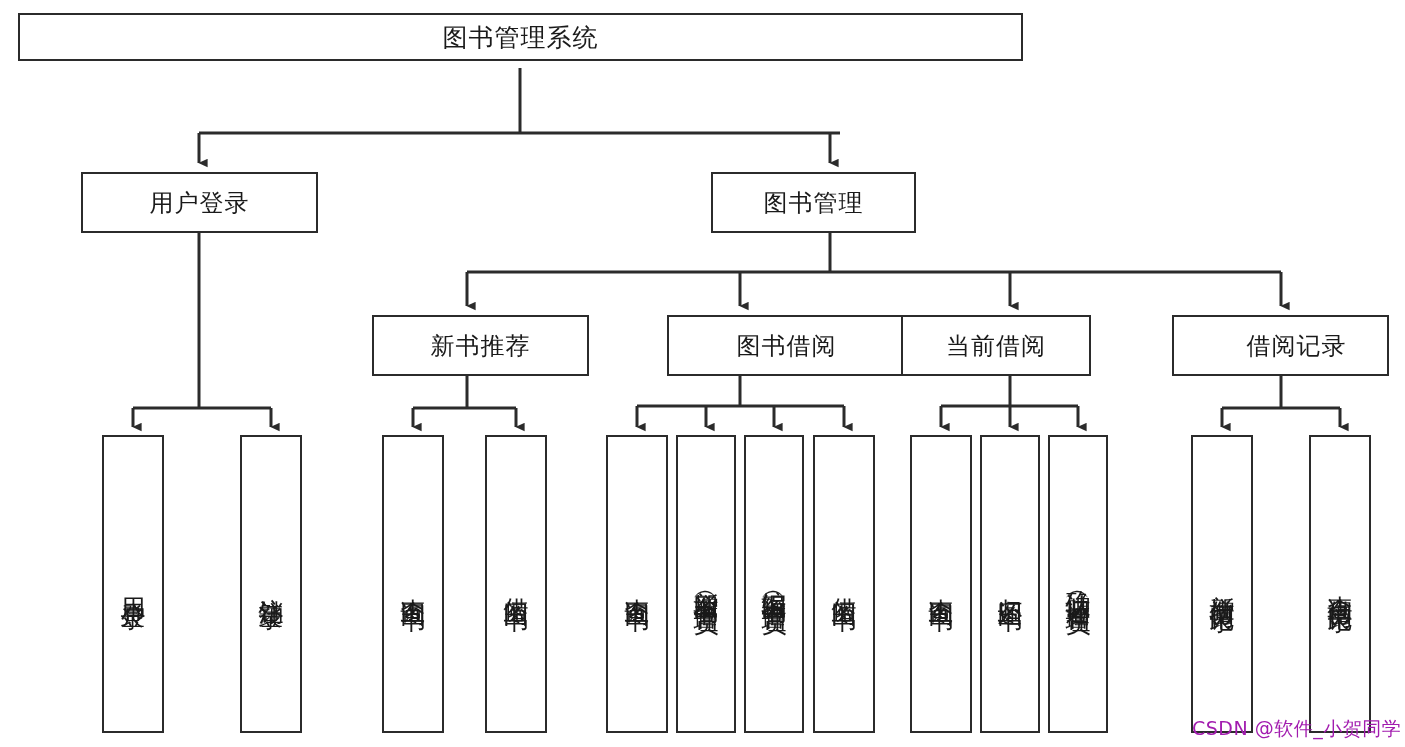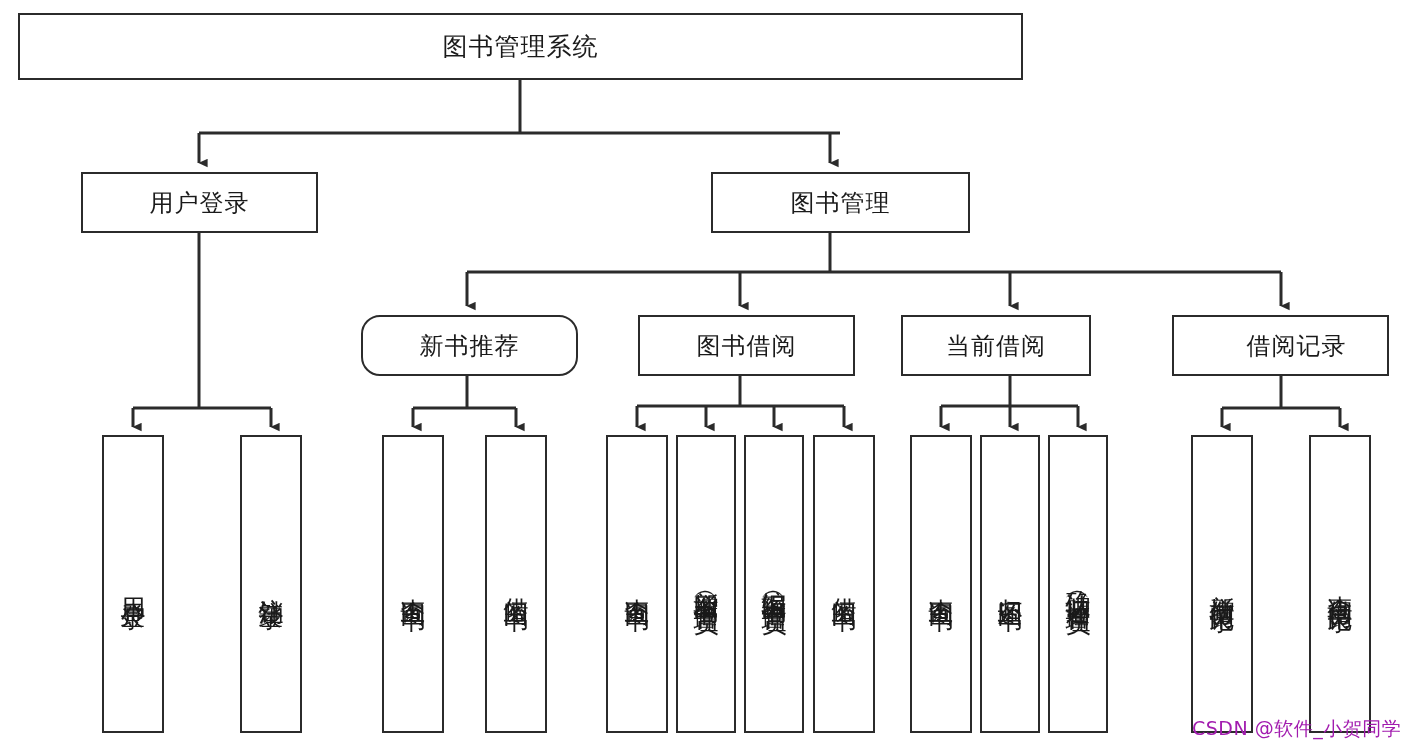--- a/index.html
+++ b/index.html
@@ -119,35 +119,35 @@
       <path d="M1010,406 L1010,427" marker-end="url(#arw)"></path>
       <path d="M1078,406 L1078,427" marker-end="url(#arw)"></path>
 
       <path d="M1281,376 L1281,408"></path>
       <path d="M1222,408 L1340,408"></path>
       <path d="M1222,408 L1222,427" marker-end="url(#arw)"></path>
       <path d="M1340,408 L1340,427" marker-end="url(#arw)"></path>
     </g>
   </svg>
 
-  <div class="node horiz root" style="left:18px; top:13px; width:1005px; height:67px;">
+  <div class="node horiz root" style="left:18px; top:13px; width:1005px; height:48px;">
     <span class="label">图书管理系统</span>
   </div>
 
   <div class="node horiz" style="left:81px; top:172px; width:237px; height:61px;">
     <span class="label">用户登录</span>
   </div>
-  <div class="node horiz" style="left:711px; top:172px; width:259px; height:61px;">
+  <div class="node horiz" style="left:711px; top:172px; width:205px; height:61px;">
     <span class="label">图书管理</span>
   </div>
 
-  <div class="node horiz" style="left:361px; top:315px; width:217px; height:61px;border-radius:19px;">
+  <div class="node horiz" style="left:372px; top:315px; width:217px; height:61px;">
     <span class="label">新书推荐</span>
   </div>
-  <div class="node horiz" style="left:638px; top:315px; width:217px; height:61px;">
+  <div class="node horiz" style="left:667px; top:315px; width:239px; height:61px;">
     <span class="label">图书借阅</span>
   </div>
   <div class="node horiz" style="left:901px; top:315px; width:190px; height:61px;">
     <span class="label">当前借阅</span>
   </div>
   <div class="node horiz" style="left:1172px; top:315px; width:217px; height:61px;padding-left:32px;">
     <span class="label">借阅记录</span>
   </div>
 
   <div class="node vert" style="left:102px; top:435px; width:62px; height:298px;">

